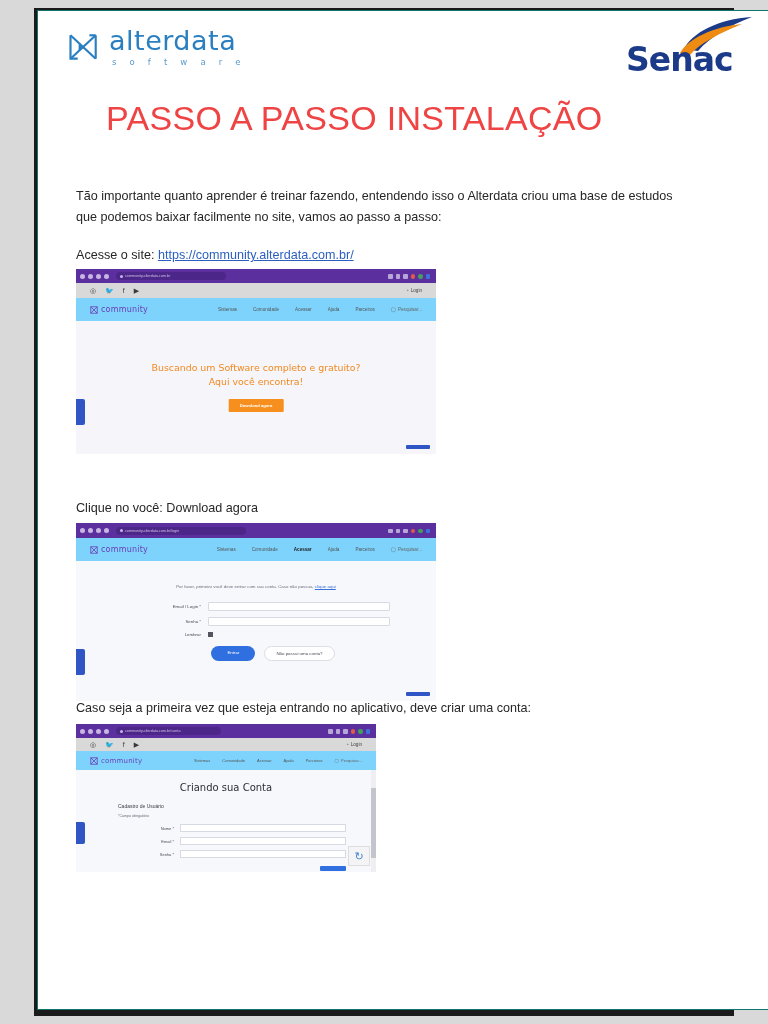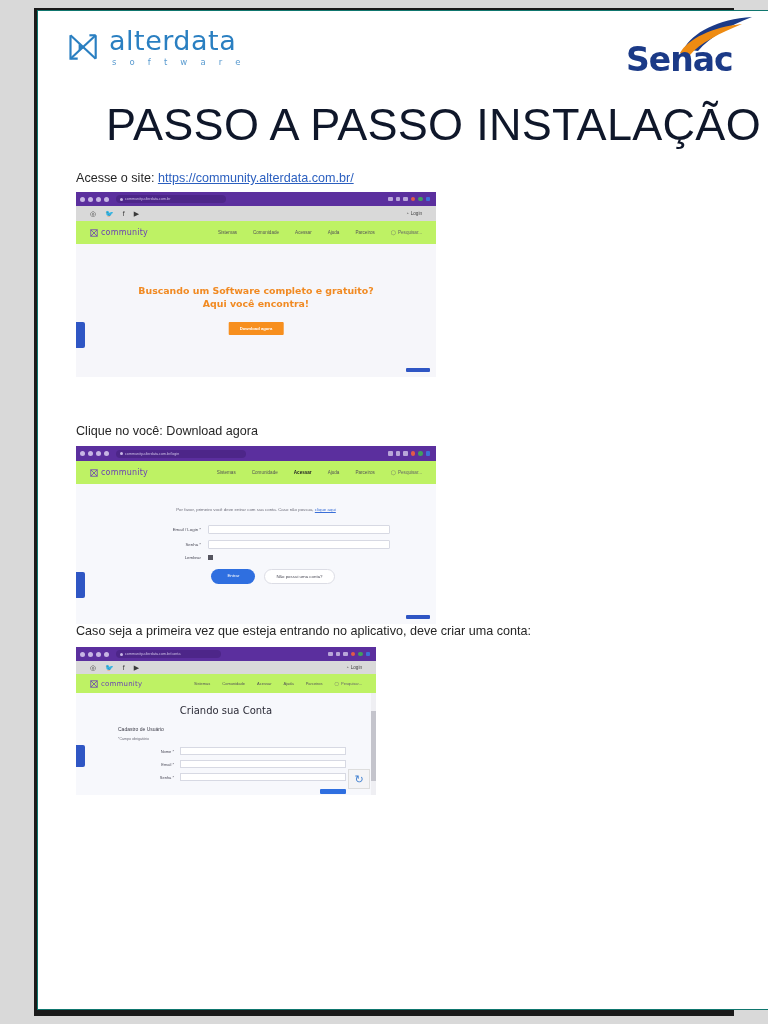--- a/index.html
+++ b/index.html
@@ -59,24 +59,24 @@
   }
   .senac-text {
     position: absolute; left: 0; bottom: -2px;
     font-size: 33px; font-weight: bold; color: #1b3A87;
     font-family: "DejaVu Sans", sans-serif; letter-spacing: -1px;
   }
 
   
   .title {
     margin: 14px 0 0 48px;
-    font-size: 45px;
+    font-size: 34px;
     font-family: "Liberation Sans", sans-serif;
     font-weight: 400;
-    color: #0f172a;
+    color: #ef4444;
     letter-spacing: .3px;
   }
 
   
   .para {
     margin: 48px 0 0 18px;
     width: 604px;
     font-size: 12.6px;
     line-height: 1.68;
     color: #262626;
@@ -125,36 +125,36 @@
   .cr.blu { background: #3f6fd8; }
 
   .socialbar {
     height: 15px; background: #d9d9d9;
     display: flex; align-items: center; padding: 0 14px; gap: 9px;
   }
   .sico { font-size: 7px; color: #3a3a3a; line-height: 1; }
   .loginbit { margin-left: auto; font-size: 4.6px; color: #444; display:flex; align-items:center; gap:2px;}
 
   .navbar {
-    height: 23px; background: #bef264;
+    height: 23px; background: #7dd3fc;
     display: flex; align-items: center; padding: 0 14px;
   }
   .brand { display: flex; align-items: center; gap: 3px; }
   .brand-mark { width: 8px; height: 8px; }
   .brand-txt { font-size: 8px; color: #6a3fb5; letter-spacing: .2px; font-family: "DejaVu Sans", sans-serif; }
   .navlinks { margin-left: auto; display: flex; align-items: center; gap: 16px; }
   .navlink { font-size: 4.6px; color: #555; white-space: nowrap; }
   .navlink.active { color: #222; font-weight: bold; }
   .navsearch { font-size: 4.6px; color: #666; display: flex; align-items: center; gap: 2px; }
 
   .hero { background: #f6f6fa; flex: 1; position: relative; }
   .hero-headline {
     position: absolute; left: 0; right: 0; top: 40px;
     text-align: center; color: #f18a22;
-    font-size: 9.4px; font-weight: bold; line-height: 1.42;
+    font-size: 9.4px; font-weight: normal; line-height: 1.42;
     font-family: "DejaVu Sans", sans-serif;
   }
   .dl-btn {
     position: absolute; left: 50%; transform: translateX(-50%); top: 78px;
     background: #f78f1e; color: #fff; font-size: 4.2px; font-weight: bold;
     padding: 4px 11px; border-radius: 1px;
   }
   .side-tab {
     position: absolute; left: 0; top: 78px;
     width: 9px; height: 26px; background: #2f56c4; border-radius: 0 2px 2px 0;
@@ -252,20 +252,21 @@
           <svg viewBox="0 0 130 62" width="130" height="62">
             <path d="M58 34 C66 18, 92 4, 126 2 C104 10, 84 22, 72 36 Z" fill="#1b3A87"></path>
             <path d="M54 38 C62 24, 86 12, 116 9 C94 18, 74 28, 64 40 Z" fill="#EE8B12"></path>
           </svg>
           <div class="senac-text">Senac</div>
         </div>
       </div>
 
       <h1 class="title">PASSO A PASSO INSTALAÇÃO</h1>
 
+      <p class="para">Tão importante quanto aprender é treinar fazendo, entendendo isso o Alterdata criou uma base de estudos que podemos baixar facilmente no site, vamos ao passo a passo:</p>
 
       <p class="steplabel s1">
         <span>Acesse o site: </span><a class="lnk" href="#">https://community.alterdata.com.br/</a>
       </p>
 
       <div class="shot s-a" style="display:flex;flex-direction:column;">
         <div class="chrome">
           <span class="cicon"></span>
           <span class="cicon"></span>
           <span class="cicon"></span>

